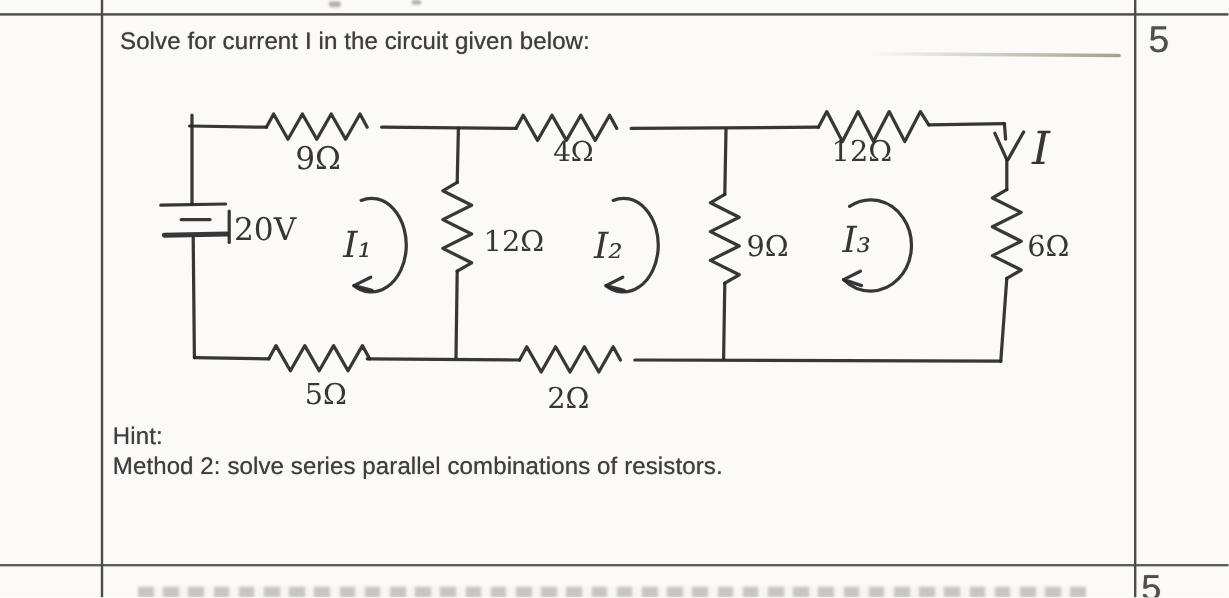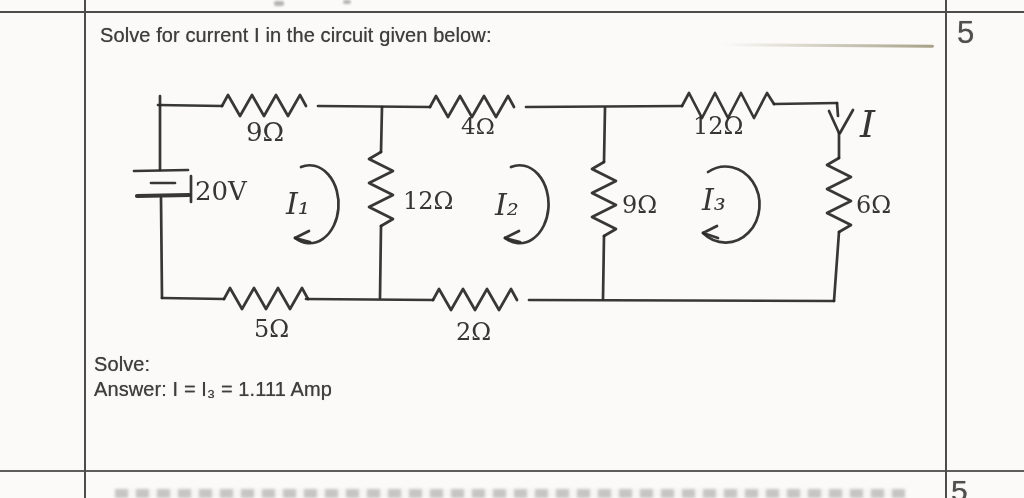--- a/index.html
+++ b/index.html
@@ -51,22 +51,22 @@
   <div class="smudge" style="left:274px; top:1px; width:10px; height:5px;"></div>
   <div class="smudge" style="left:343px; top:0; width:8px; height:4px;"></div>
   <div class="taper-line"></div>
   <div class="ghost-text"></div>
 
   <div class="print question">Solve for current I in the circuit given below:</div>
   <div class="print marks-top">5</div>
   <div class="print marks-bottom">5</div>
 
   <div class="print hint">
-    <div>Solve:</div>
-    <div>Answer: I = I₃ = 1.111 Amp</div>
+    <div>Hint:</div>
+    <div>Method 2: solve series parallel combinations of resistors.</div>
   </div>
 
   <svg class="circuit" width="1024" height="498" viewBox="0 0 1024 498">
     <g>
 
       <path class="ink" d="M160,96 L160,170"></path>
       <path class="ink" d="M134,171 L188,170"></path>
       <path class="ink" d="M151,183 L175,183"></path>
       <path class="ink ink-thick" d="M137,196 L189,195"></path>
       <path class="ink" d="M191,176 L191,202"></path>

